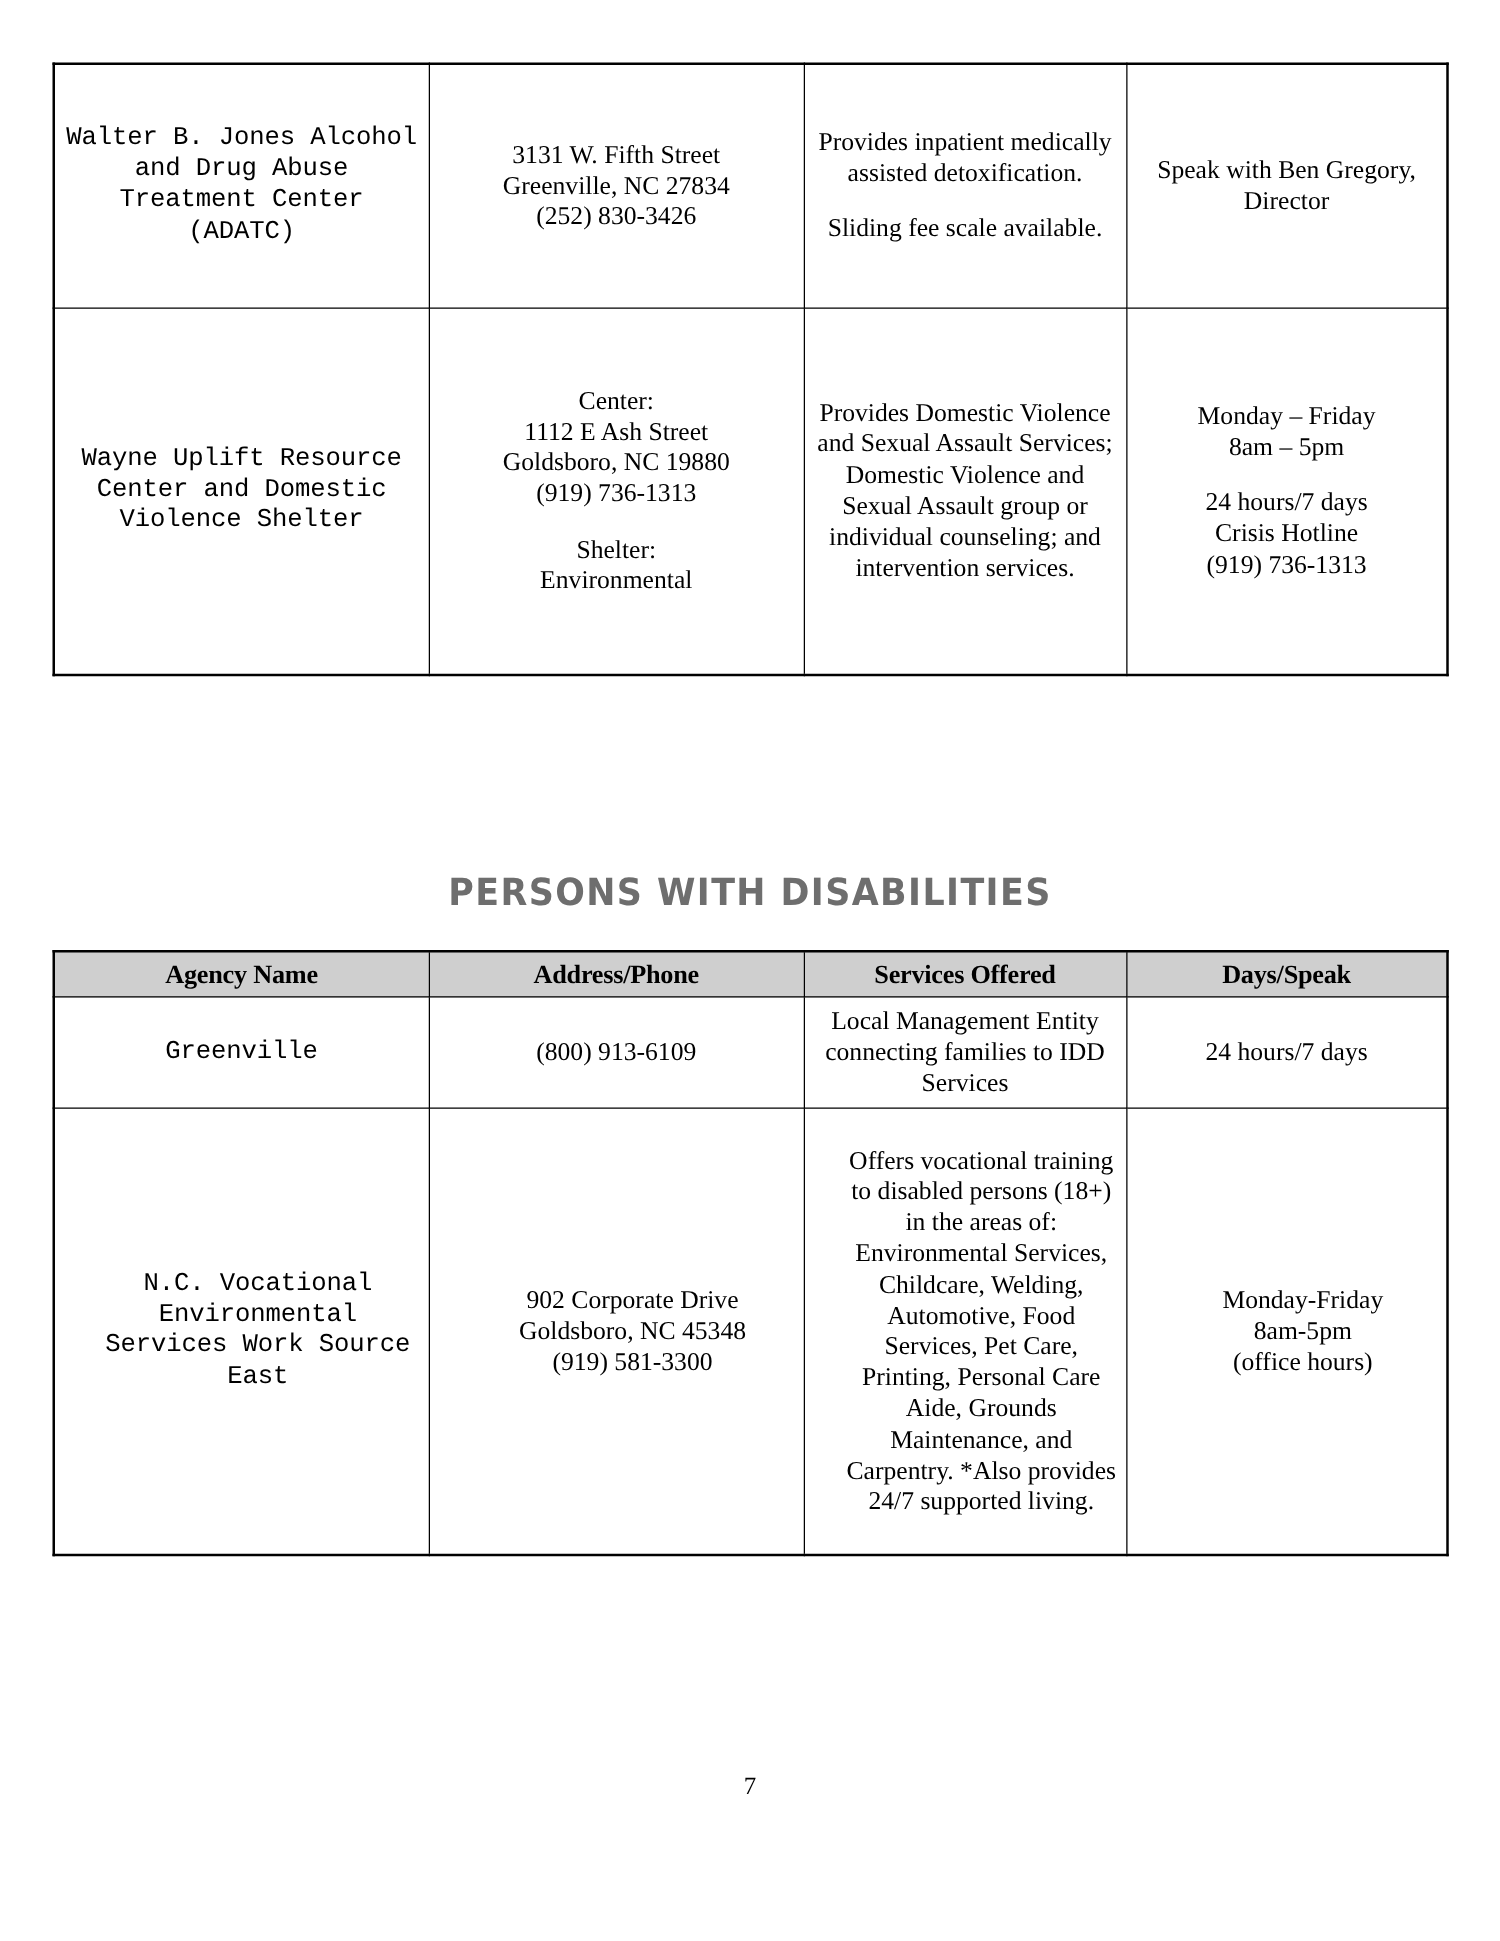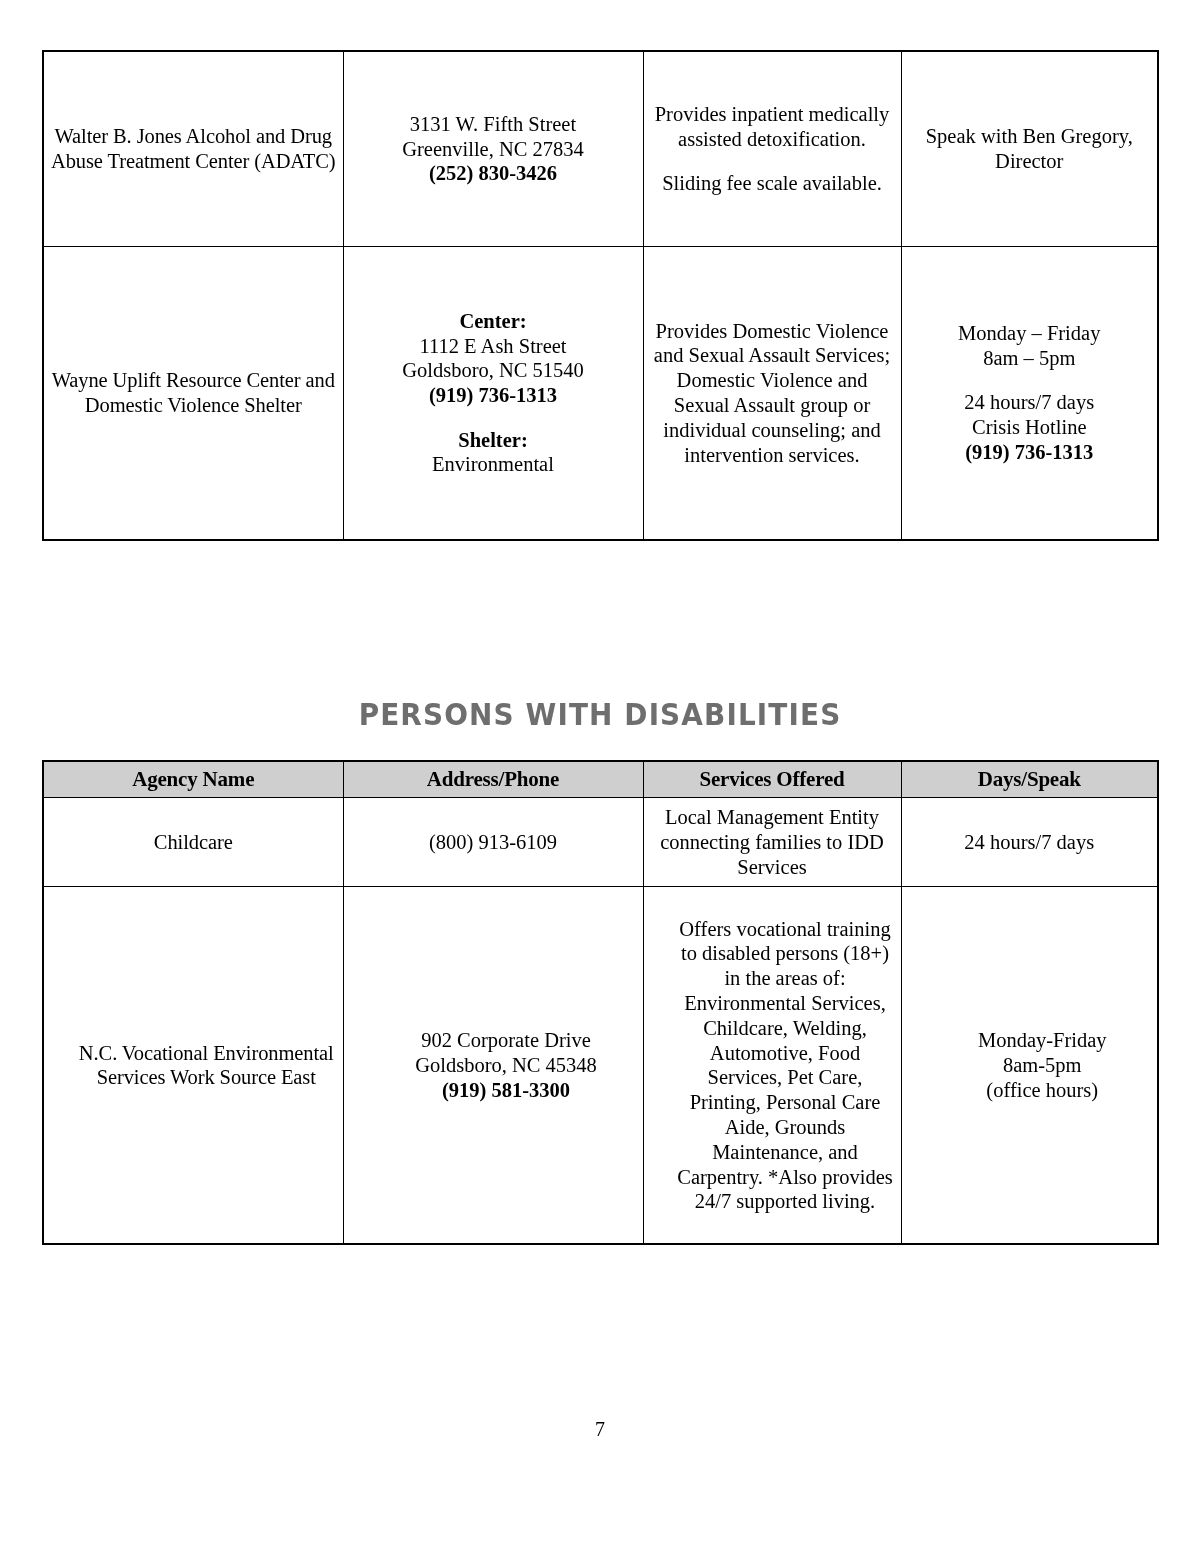--- a/index.html
+++ b/index.html
@@ -50,22 +50,23 @@
 
   
   .col-a { width: 300px; }
   .col-b { width: 300px; }
   .col-c { width: 258px; }
   .col-d { width: 257px; }
 
   .cell-agency {
     font-weight: bold;
     letter-spacing: -0.1px;
-  }
-  .bold { font-weight: bold; }
+    font-family: Liberation Mono, monospace;
+  }
+  .bold { font-weight: normal; }
   .spacer-line { display: block; height: 0.95em; }
 
   
   #table-continued {
     left: 42px;
     top: 50px;
     width: 1115px;
   }
   #table-continued td { height: 0; }
   #row-adatc td { height: 186px; }
@@ -132,21 +133,21 @@
           <span class="spacer-line"></span>
           <span>Sliding fee scale available.</span>
         </td>
         <td>Speak with Ben Gregory, Director</td>
       </tr>
       <tr id="row-wayne">
         <td class="cell-agency">Wayne Uplift Resource Center and Domestic Violence Shelter</td>
         <td>
           <span class="bold">Center:</span><br>
           <span>1112 E  Ash Street</span><br>
-          <span>Goldsboro, NC 51540</span><br>
+          <span>Goldsboro, NC 19880</span><br>
           <span class="bold">(919) 736-1313</span>
           <span class="spacer-line"></span>
           <span class="bold">Shelter:</span><br>
           <span>Environmental</span>
         </td>
         <td>Provides Domestic Violence and Sexual Assault Services; Domestic Violence and Sexual Assault group or individual counseling; and intervention services.</td>
         <td>
           <span>Monday – Friday</span><br>
           <span>8am – 5pm</span>
           <span class="spacer-line"></span>
@@ -170,21 +171,21 @@
     <thead>
       <tr>
         <th>Agency Name</th>
         <th>Address/Phone</th>
         <th>Services Offered</th>
         <th>Days/Speak</th>
       </tr>
     </thead>
     <tbody>
       <tr id="row-eastpointe">
-        <td class="cell-agency">Childcare</td>
+        <td class="cell-agency">Greenville</td>
         <td class="bold">(800) 913-6109</td>
         <td>Local Management Entity connecting families to IDD Services</td>
         <td>24 hours/7 days</td>
       </tr>
       <tr id="row-ncvr">
         <td class="cell-agency">N.C. Vocational Environmental Services Work Source East</td>
         <td>
           <span>902 Corporate Drive</span><br>
           <span>Goldsboro, NC 45348</span><br>
           <span class="bold">(919) 581-3300</span>

